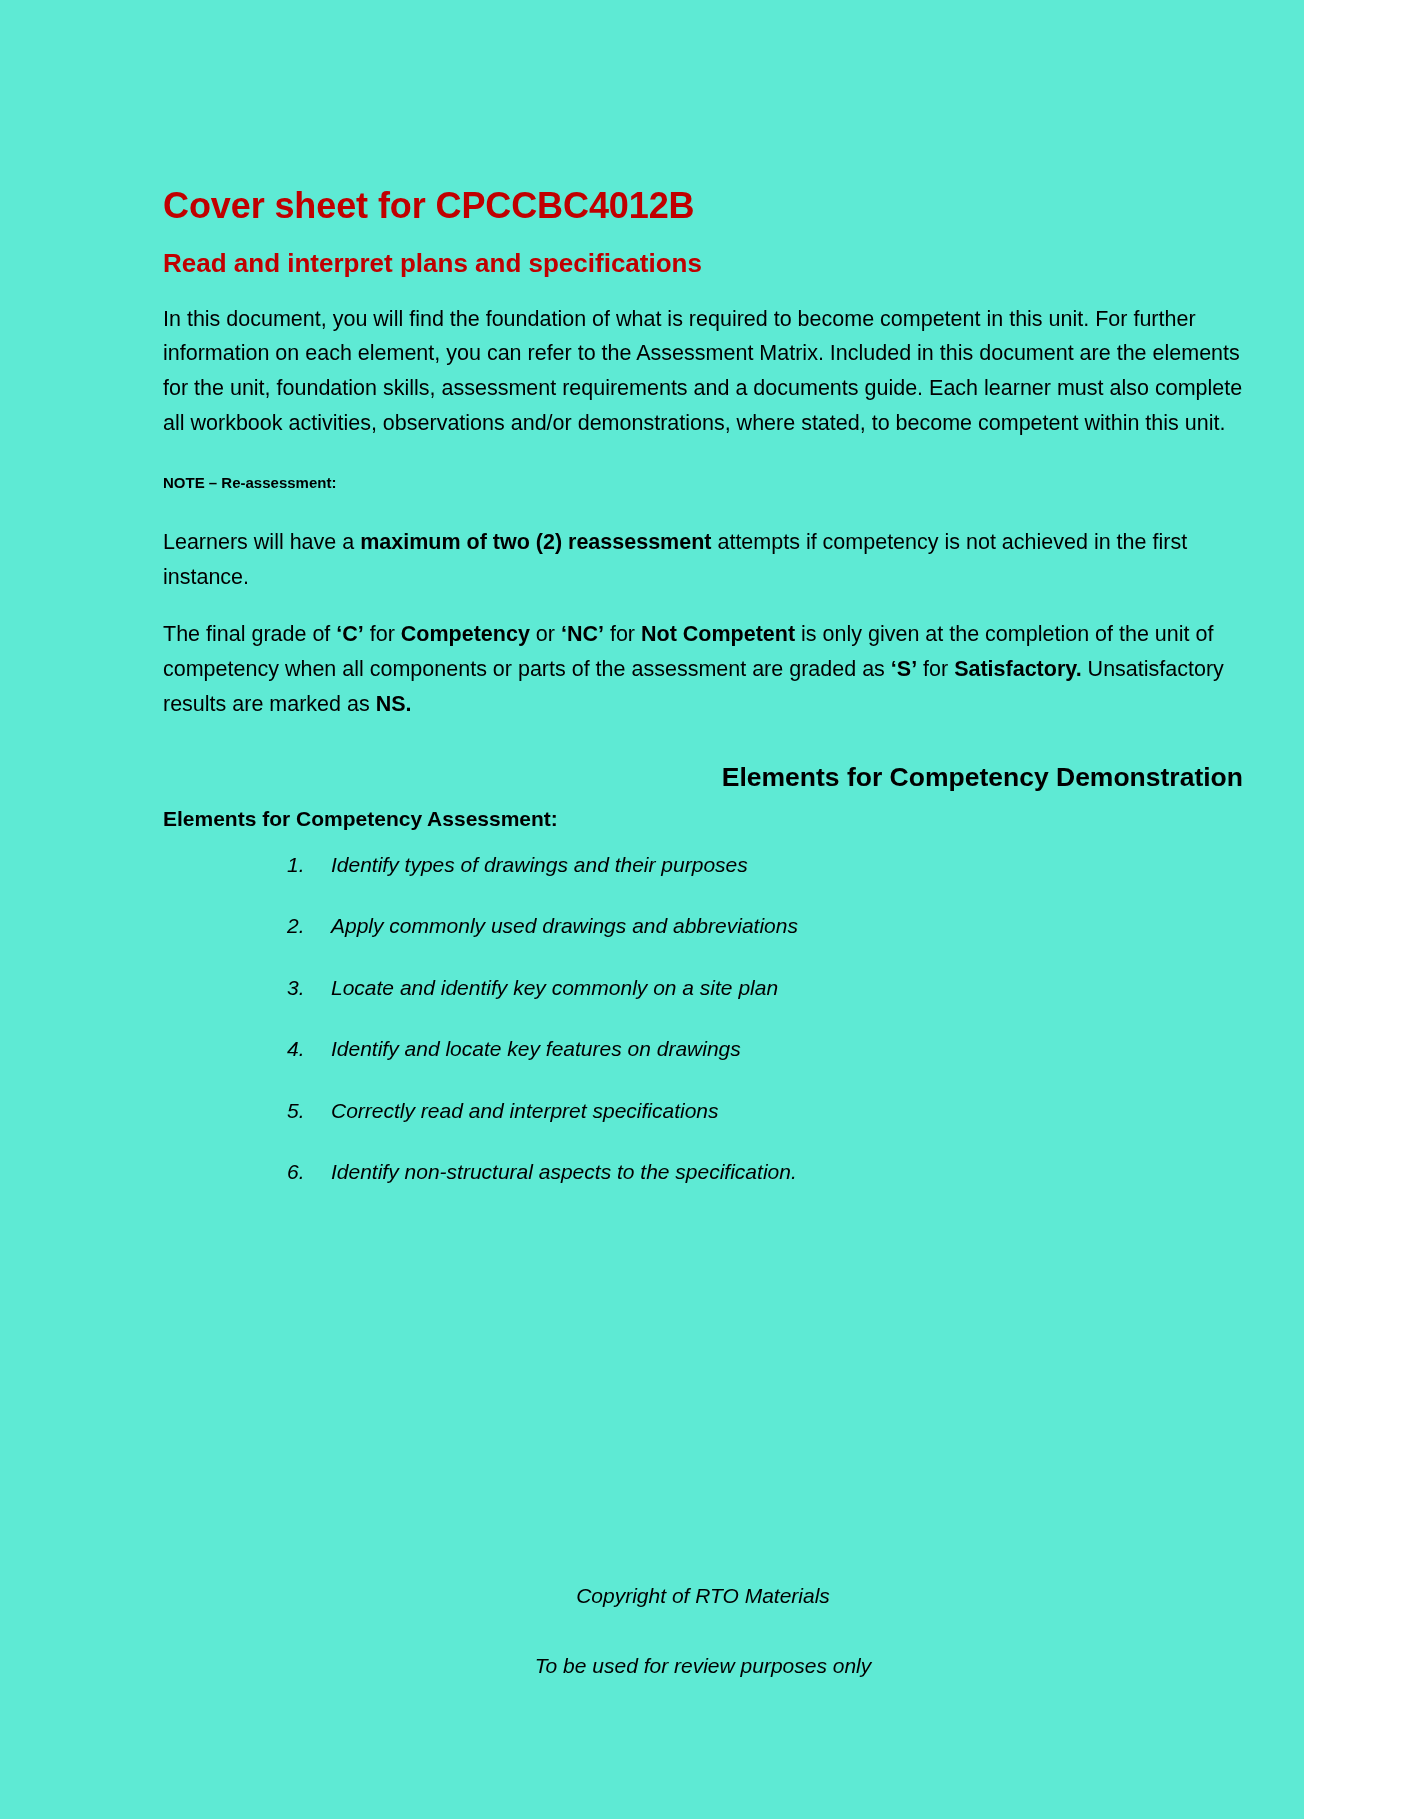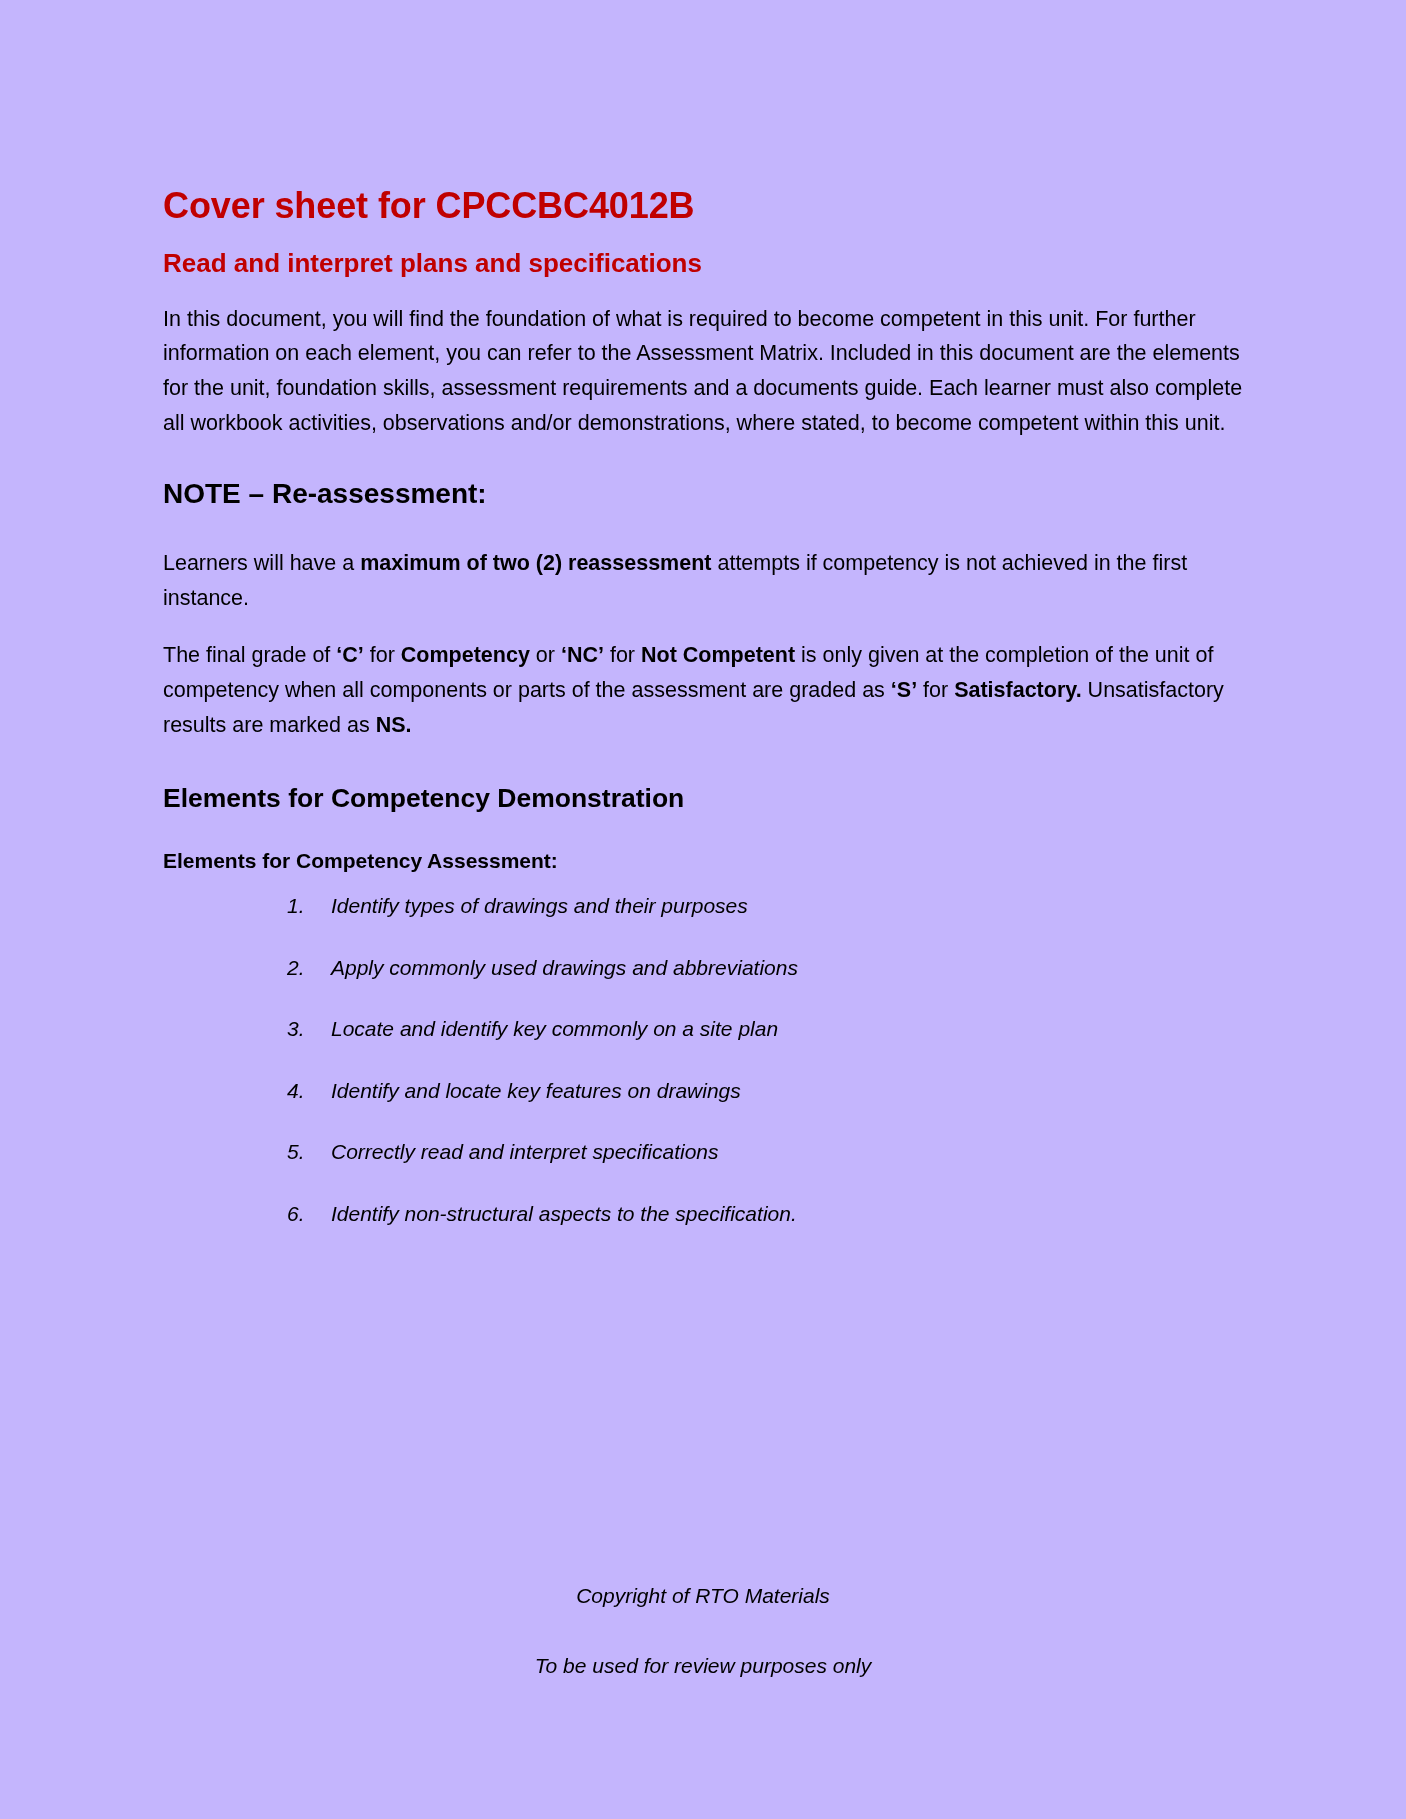--- a/index.html
+++ b/index.html
@@ -12,23 +12,23 @@
     height: 1819px;
     font-family: "Liberation Sans", sans-serif;
     color: #000000;
     position: relative;
     overflow: hidden;
   }
   .page {
     position: absolute;
     left: 0;
     top: 0;
-    width: 1406px;
+    width: 1304px;
     height: 1819px;
-    background: #c4b5fd;
+    background: #5eead4;
     box-sizing: border-box;
   }
   .content {
     position: absolute;
     left: 163px;
     top: 185px;
     width: 1080px;
   }
   h1.doc-title {
     font-size: 36px;
@@ -43,30 +43,31 @@
     font-weight: bold;
     margin: 0 0 22px 0;
   }
   p.body-text {
     font-size: 21.5px;
     line-height: 1.62;
     margin: 0 0 22px 0;
     text-align: left;
   }
   p.note-heading {
-    font-size: 28px;
+    font-size: 15px;
     line-height: 1.62;
     font-weight: bold;
     margin: 30px 0 30px 0;
   }
   h3.section-heading {
     font-size: 26.5px;
     line-height: 1.25;
     font-weight: bold;
-    margin: 40px 0 29px 0;
+    margin: 40px 0 9px 0;
+    text-align: right;
   }
   p.sub-heading {
     font-size: 21px;
     line-height: 1.5;
     font-weight: bold;
     margin: 0 0 14px 0;
   }
   ol.elements-list {
     margin: 0;
     padding: 0 0 0 124px;

